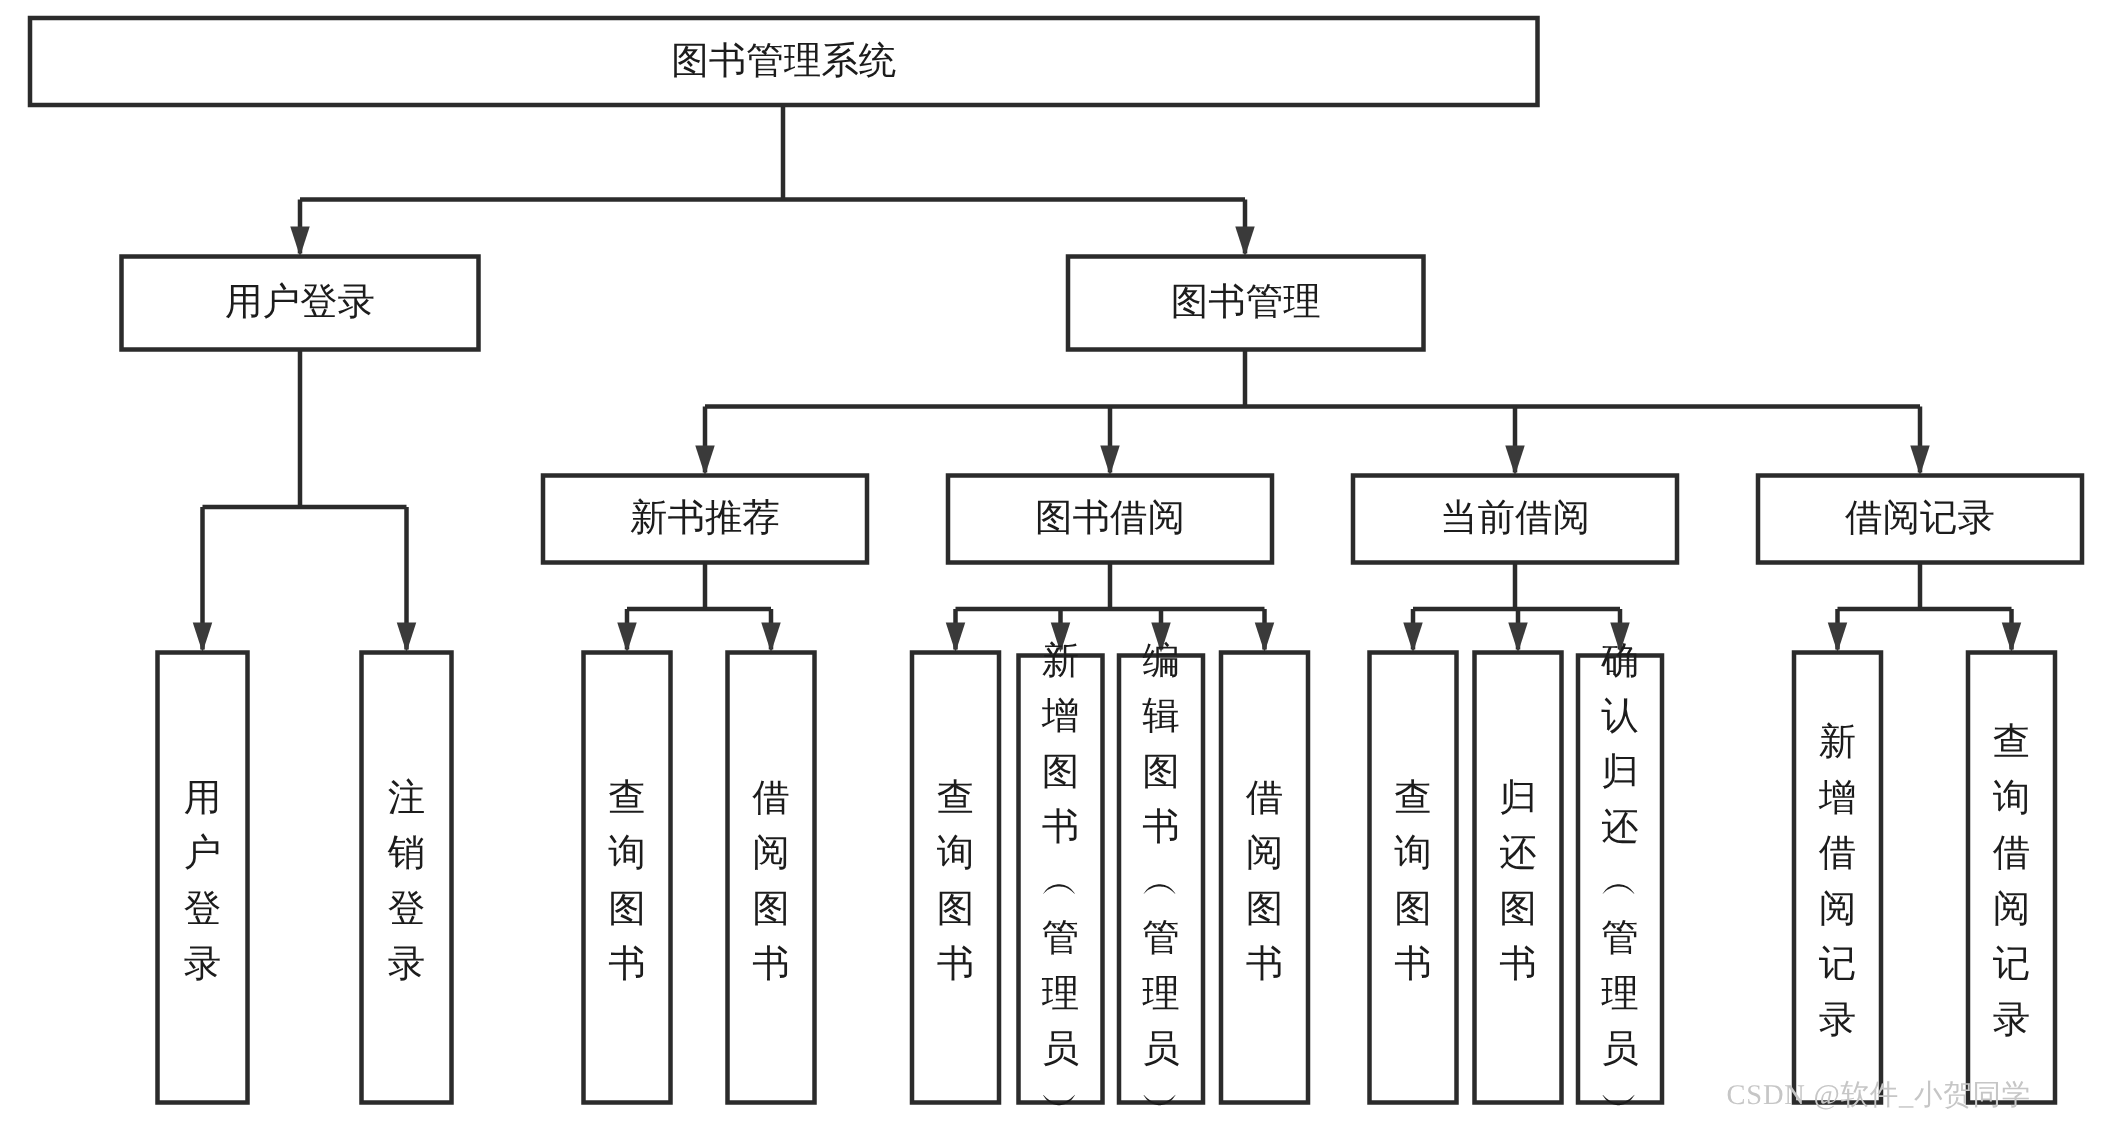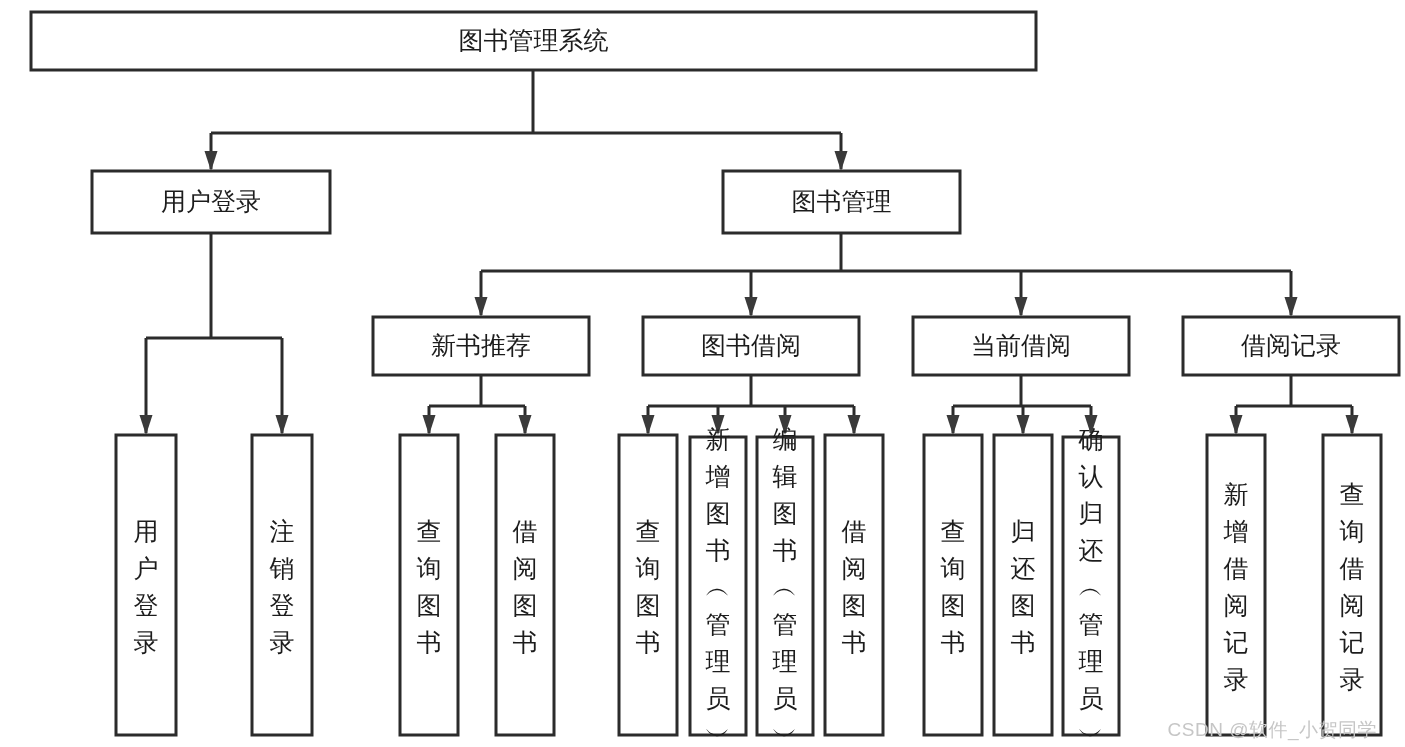--- a/index.html
+++ b/index.html
@@ -11,21 +11,20 @@
     width: 1405px;
     height: 747px;
     font-family: "Liberation Sans", "DejaVu Sans", sans-serif;
     overflow: hidden;
     position: relative;
   }
   #diagram-root {
     position: relative;
     width: 1370px;
     height: 747px;
-    margin-left: 11px;
   }
   svg#flowchart {
     position: absolute;
     top: 0;
     left: 0;
     width: 1405px;
     height: 747px;
     display: block;
   }
   .node-box {
@@ -51,23 +50,23 @@
     dominant-baseline: middle;
   }
   .node-label-vertical {
     font-family: "Liberation Sans", "DejaVu Sans", sans-serif;
     font-size: 25px;
     fill: #1c1c1c;
     text-anchor: middle;
   }
   .watermark {
     position: absolute;
-    right: 4px;
+    right: 16px;
     bottom: 4px;
-    font-family: Liberation Sans, sans-serif;
+    font-family: Liberation Serif, serif;
     font-size: 19px;
     color: #c6c6c6;
     letter-spacing: 0.5px;
     white-space: nowrap;
     user-select: none;
   }
 </style>
 </head>
 <body>
 

